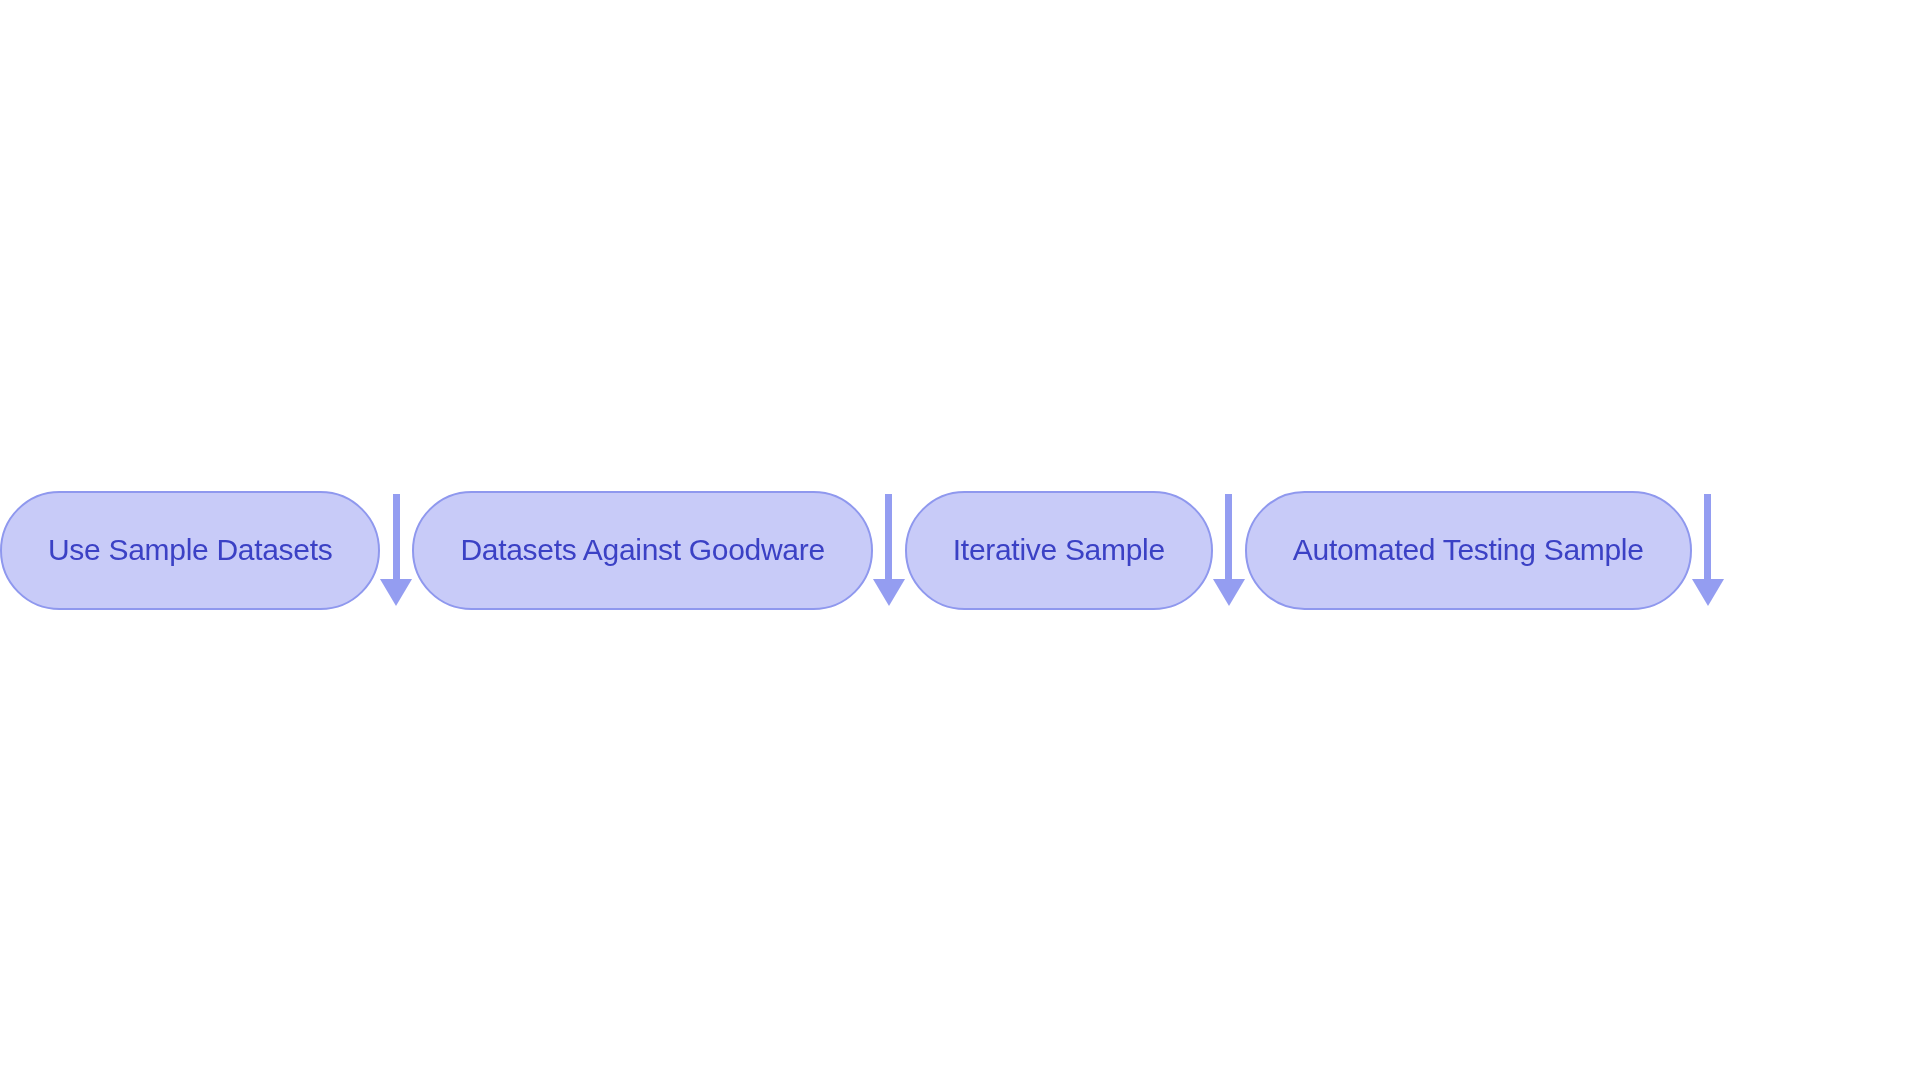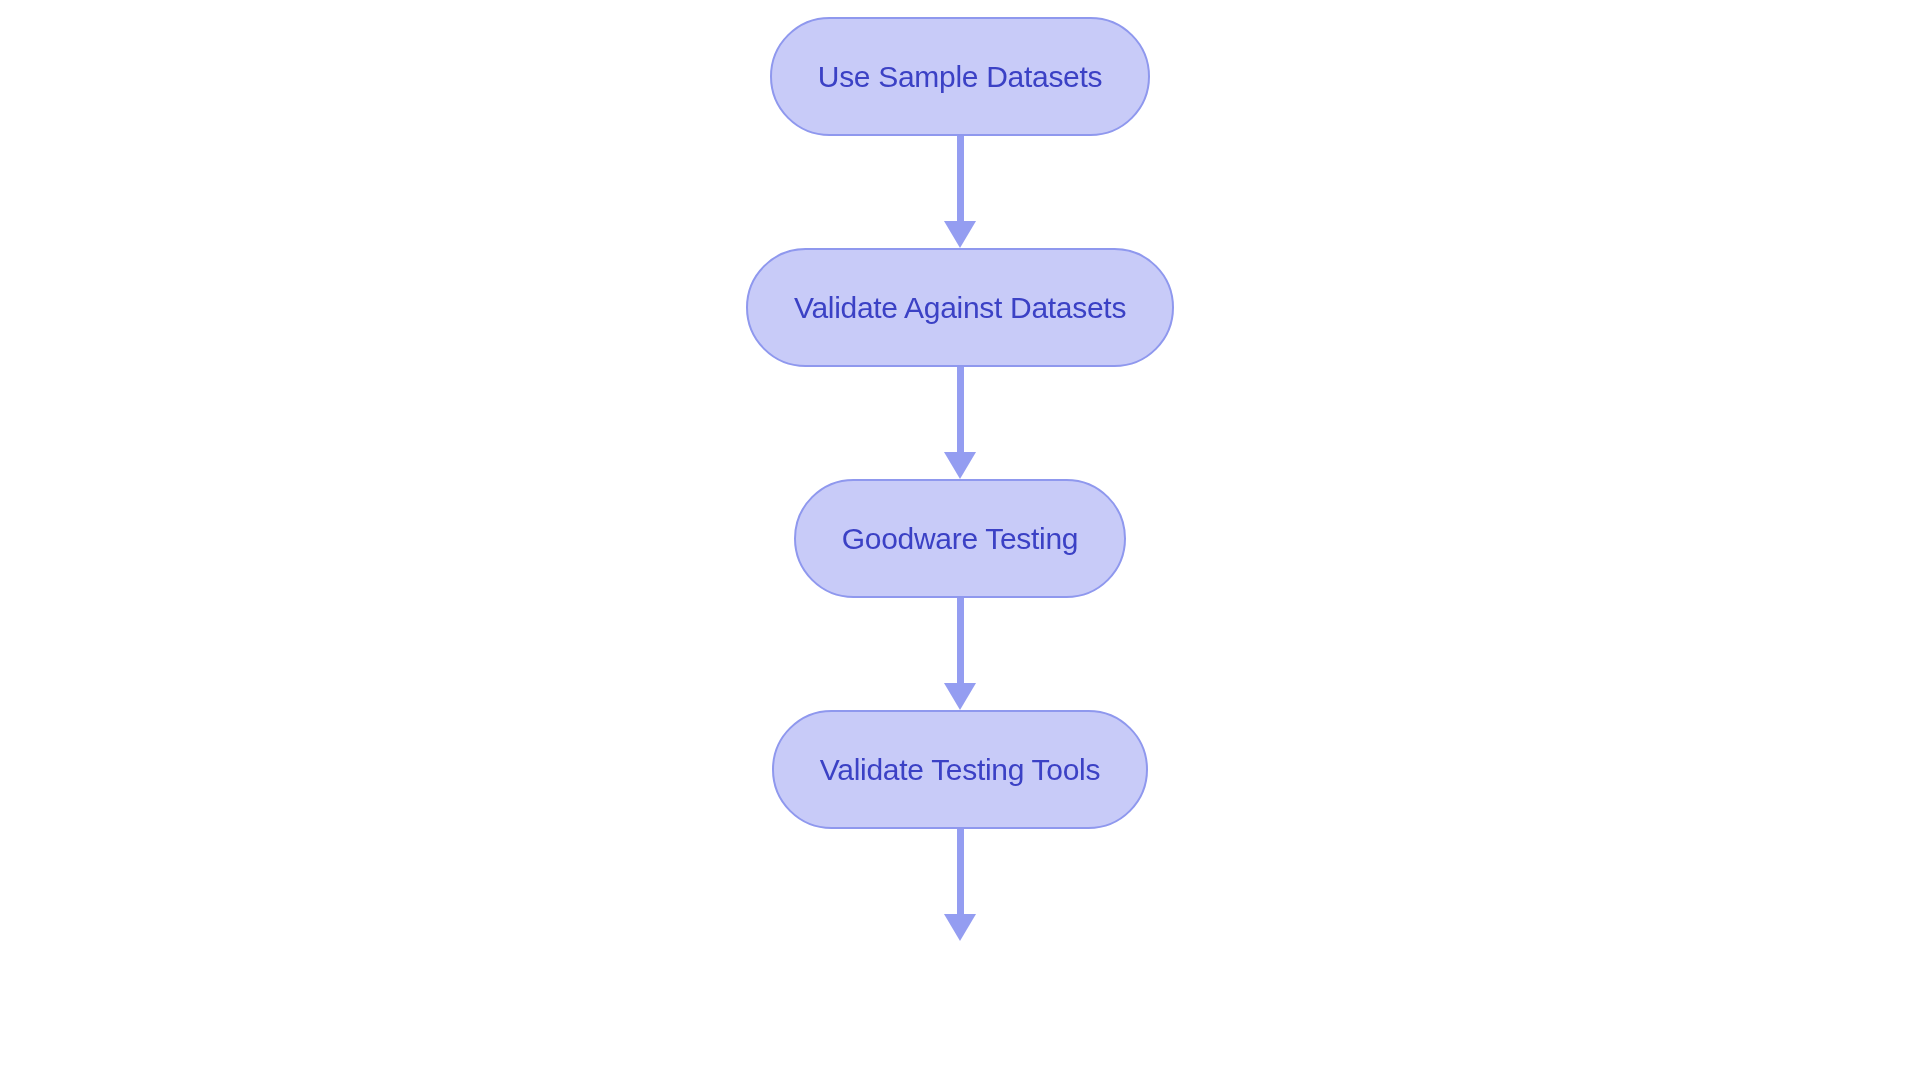--- a/index.html
+++ b/index.html
@@ -17,21 +17,21 @@
     height: 1083px;
     background: var(--bg);
     font-family: "Liberation Sans", sans-serif;
     overflow: hidden;
   }
   .canvas {
     position: relative;
     width: 1920px;
     height: 1083px;
     display: flex;
-    flex-direction: column;
+    flex-direction: row;
     align-items: center;
     padding-top: 17px;
   }
   .node {
     height: 119px;
     min-width: 300px;
     padding: 0 46px;
     display: flex;
     align-items: center;
     justify-content: center;
@@ -75,39 +75,39 @@
   <div class="node">
     <span class="label">Use Sample Datasets</span>
   </div>
 
   <div class="arrow">
     <div class="shaft"></div>
     <div class="head"></div>
   </div>
 
   <div class="node">
-    <span class="label">Validate Against Datasets</span>
+    <span class="label">Datasets Against Goodware</span>
   </div>
 
   <div class="arrow">
     <div class="shaft"></div>
     <div class="head"></div>
   </div>
 
   <div class="node">
-    <span class="label">Goodware Testing</span>
+    <span class="label">Iterative Sample</span>
   </div>
 
   <div class="arrow">
     <div class="shaft"></div>
     <div class="head"></div>
   </div>
 
   <div class="node">
-    <span class="label">Validate Testing Tools</span>
+    <span class="label">Automated Testing Sample</span>
   </div>
 
   <div class="arrow">
     <div class="shaft"></div>
     <div class="head"></div>
   </div>
 
 
 </div>
 

